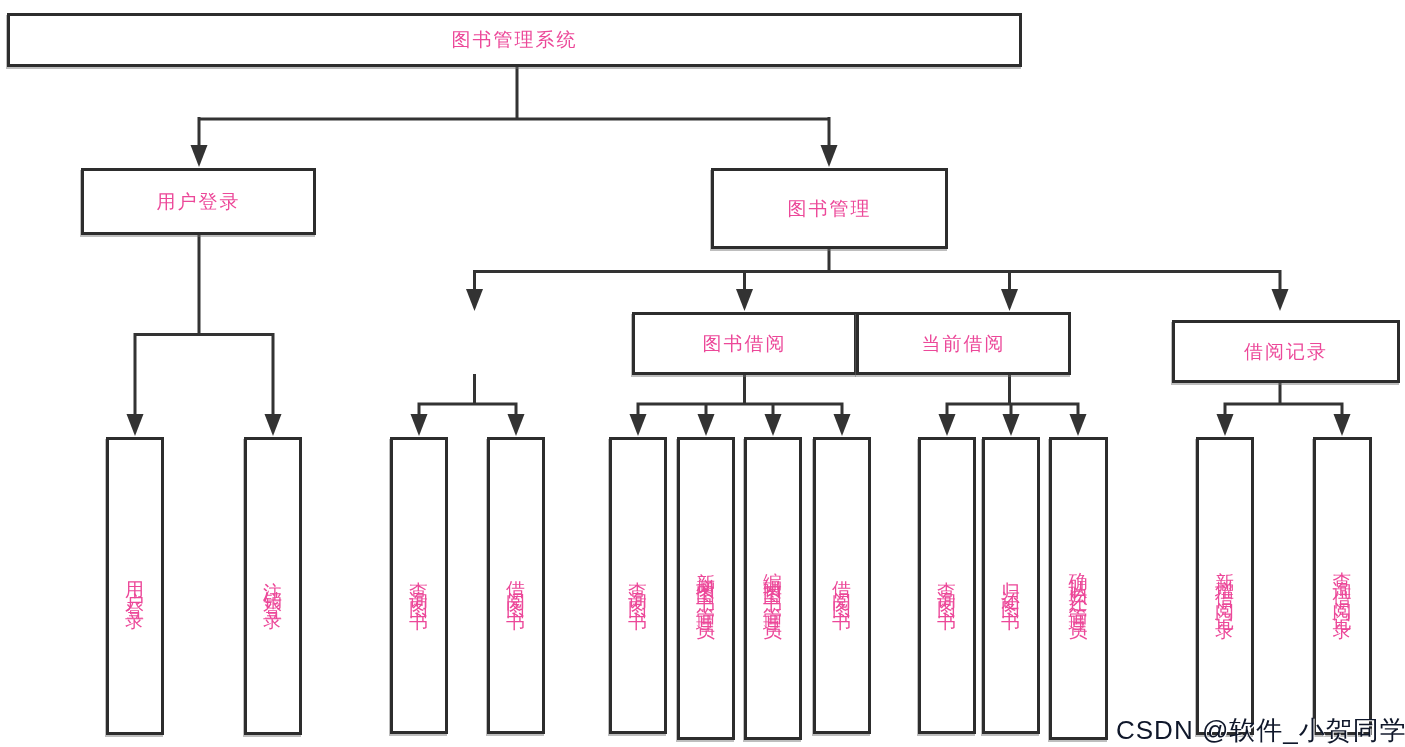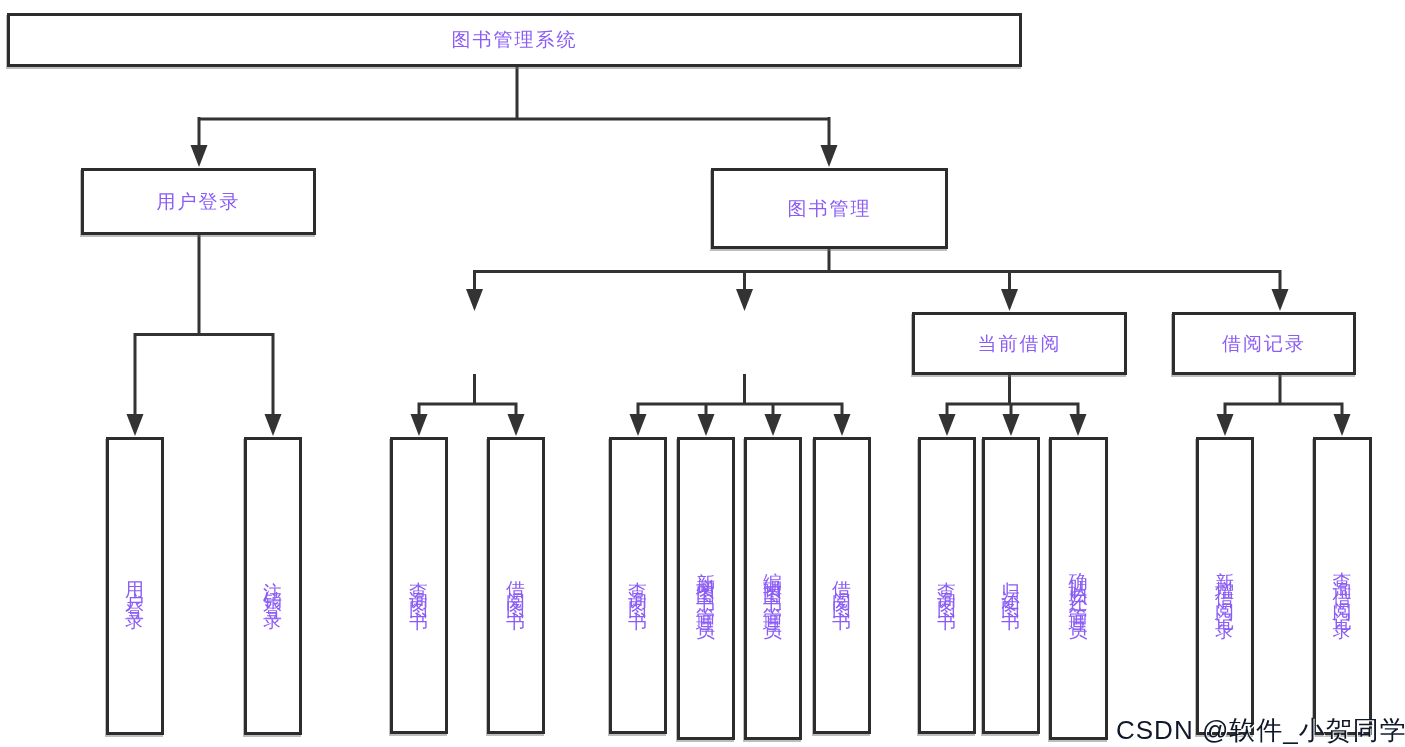--- a/index.html
+++ b/index.html
@@ -11,21 +11,21 @@
     overflow:hidden;
   }
   #wires{position:absolute;left:0;top:0;z-index:0;pointer-events:none;}
   .box{
     position:absolute;
     box-sizing:border-box;
     background:#ffffff;
     border:3px solid #2d2d2d;
     box-shadow:-1px 2px 0 rgba(110,110,110,.45);
     display:flex;align-items:center;justify-content:center;
-    color:#8b5cf6;
+    color:#ec4899;
     z-index:1;
   }
   .hlabel{font-size:19px;letter-spacing:2px;white-space:nowrap;}
   .vtext{
     writing-mode:vertical-rl;
     text-orientation:mixed;
     font-size:19px;
     letter-spacing:10px;
     line-height:1;
   }
@@ -90,24 +90,27 @@
     <span class="hlabel">图书管理系统</span>
   </div>
 
   <div class="box" style="left:81px;top:168px;width:235px;height:67px">
     <span class="hlabel">用户登录</span>
   </div>
   <div class="box" style="left:711px;top:168px;width:237px;height:81px">
     <span class="hlabel">图书管理</span>
   </div>
 
-  <div class="box" style="left:912px;top:312px;width:215px;height:63px">
+  <div class="box" style="left:632px;top:312px;width:225px;height:63px">
+    <span class="hlabel">图书借阅</span>
+  </div>
+  <div class="box" style="left:856px;top:312px;width:215px;height:63px">
     <span class="hlabel">当前借阅</span>
   </div>
-  <div class="box" style="left:1172px;top:312px;width:184px;height:63px">
+  <div class="box" style="left:1172px;top:320px;width:228px;height:63px">
     <span class="hlabel">借阅记录</span>
   </div>
 
   <div class="box leaf" style="left:106px;top:437px;width:58px;height:298px">
     <span class="vtext">用户登录</span>
   </div>
   <div class="box leaf" style="left:244px;top:437px;width:58px;height:298px">
     <span class="vtext">注销登录</span>
   </div>
 

